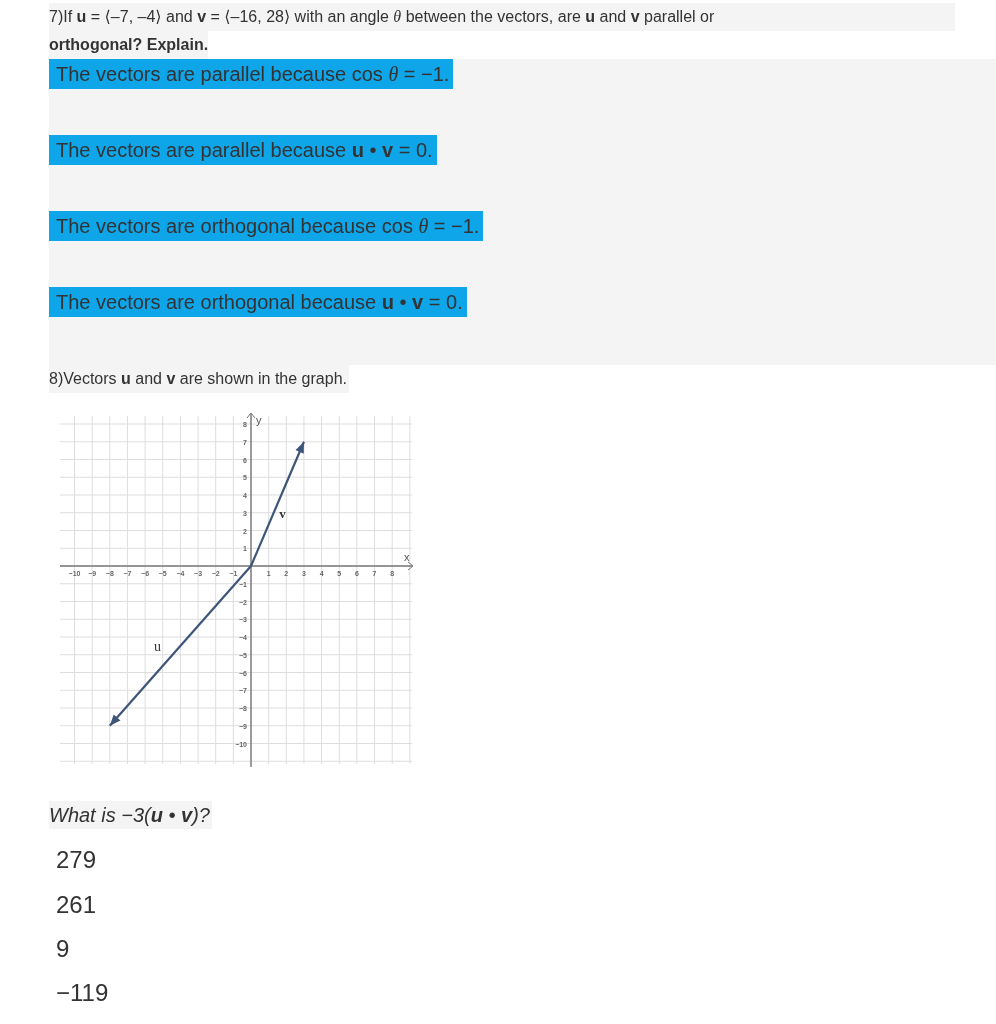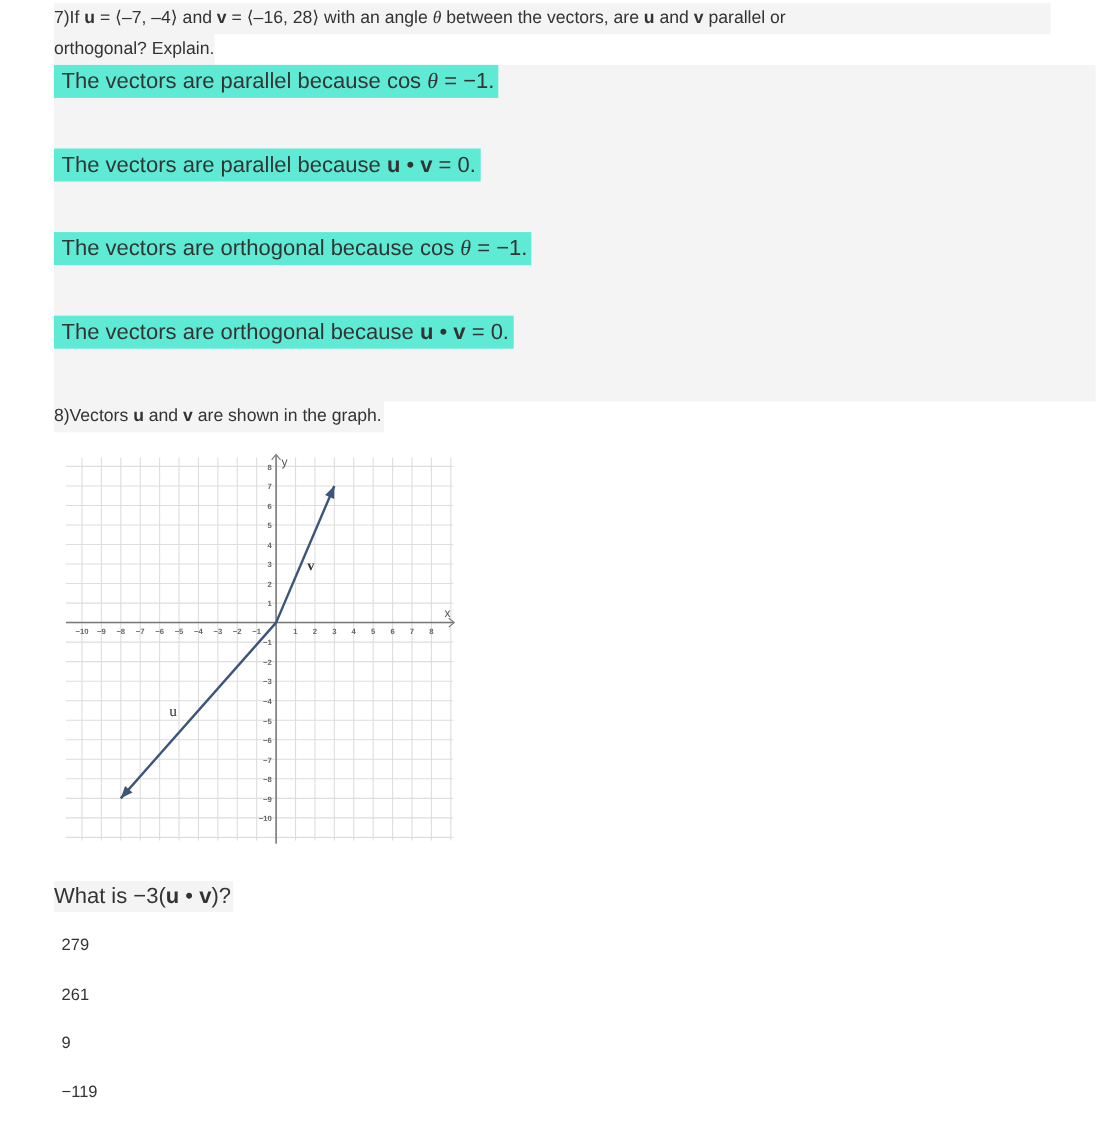--- a/index.html
+++ b/index.html
@@ -1,32 +1,32 @@
 <!DOCTYPE html>
 <html><head>
 <meta charset="utf-8">
 <style>
   html,body{margin:0;padding:0;background:#ffffff;}
   body{width:996px;height:1024px;position:relative;overflow:hidden;font-family:"Liberation Sans",sans-serif;color:#333333;}
   .q-line{position:absolute;font-size:16px;line-height:28px;white-space:nowrap;background:#f4f4f4;}
   .choices-bg{position:absolute;left:49px;top:59px;width:947px;height:306px;background:#f4f4f4;}
-  .choice{position:absolute;left:49px;font-size:20px;line-height:30px;background:#5eead4;padding:0 4px 0 7px;white-space:nowrap;cursor:pointer;}
+  .choice{position:absolute;left:49px;font-size:20px;line-height:30px;background:#0ea5e9;padding:0 4px 0 7px;white-space:nowrap;cursor:pointer;}
   b{font-weight:bold;}
   i{font-style:italic;font-family:"Liberation Serif",serif;}
   .graph{position:absolute;left:58px;top:412px;width:356px;height:356px;background:#ffffff;}
-  .q2{position:absolute;left:49px;top:801px;font-size:20px;line-height:28px;background:#f4f4f4;padding:0 2px 0 0;white-space:nowrap;}
-  .ans{position:absolute;left:56px;font-size:15px;line-height:28px;white-space:nowrap;cursor:pointer;}
+  .q2{position:absolute;left:49px;top:801px;font-size:20px;line-height:28px;background:#f4f4f4;padding:0 2px 0 0;white-space:nowrap;font-style:italic;}
+  .ans{position:absolute;left:56px;font-size:24px;line-height:28px;white-space:nowrap;cursor:pointer;}
 </style>
 </head>
 <body>
 
 <div class="q-line" style="left:49px;top:3px;width:906px;">
   <span>7)</span><span>If </span><b>u</b><span> = ⟨–7, –4⟩ and </span><b>v</b><span> = ⟨–16, 28⟩ with an angle </span><i>θ</i><span> between the vectors, are </span><b>u</b><span> and </span><b>v</b><span> parallel or</span>
 </div>
-<div class="q-line" style="left:49px;top:31px;">orthogonal? Explain.</div>
+<div class="q-line" style="left:49px;top:31px;font-weight:bold;">orthogonal? Explain.</div>
 
 <div class="choices-bg"></div>
 
 <div class="choice" style="top:59px;">
   <span>The vectors are parallel because cos </span><i>θ</i><span> = −1.</span>
 </div>
 <div class="choice" style="top:135px;text-align:center;">
   <span>The vectors are parallel because </span><b>u</b><span> • </span><b>v</b><span> = 0.</span>
 </div>
 <div class="choice" style="top:211px;">

